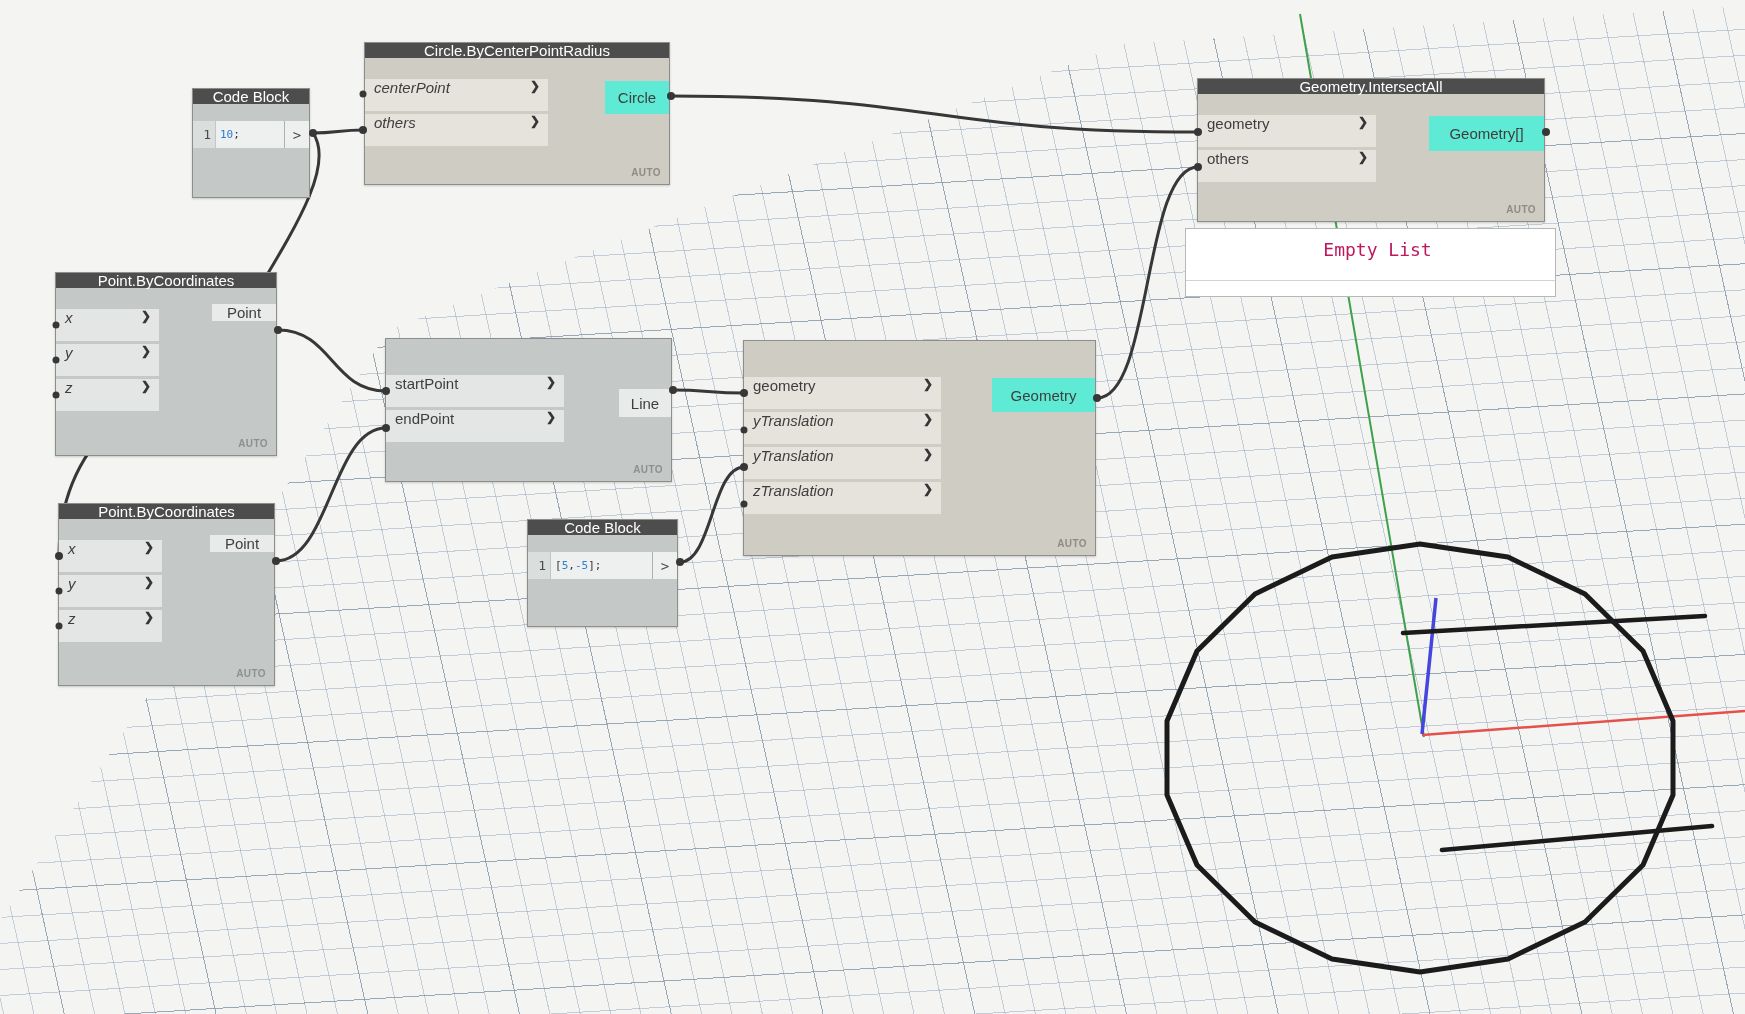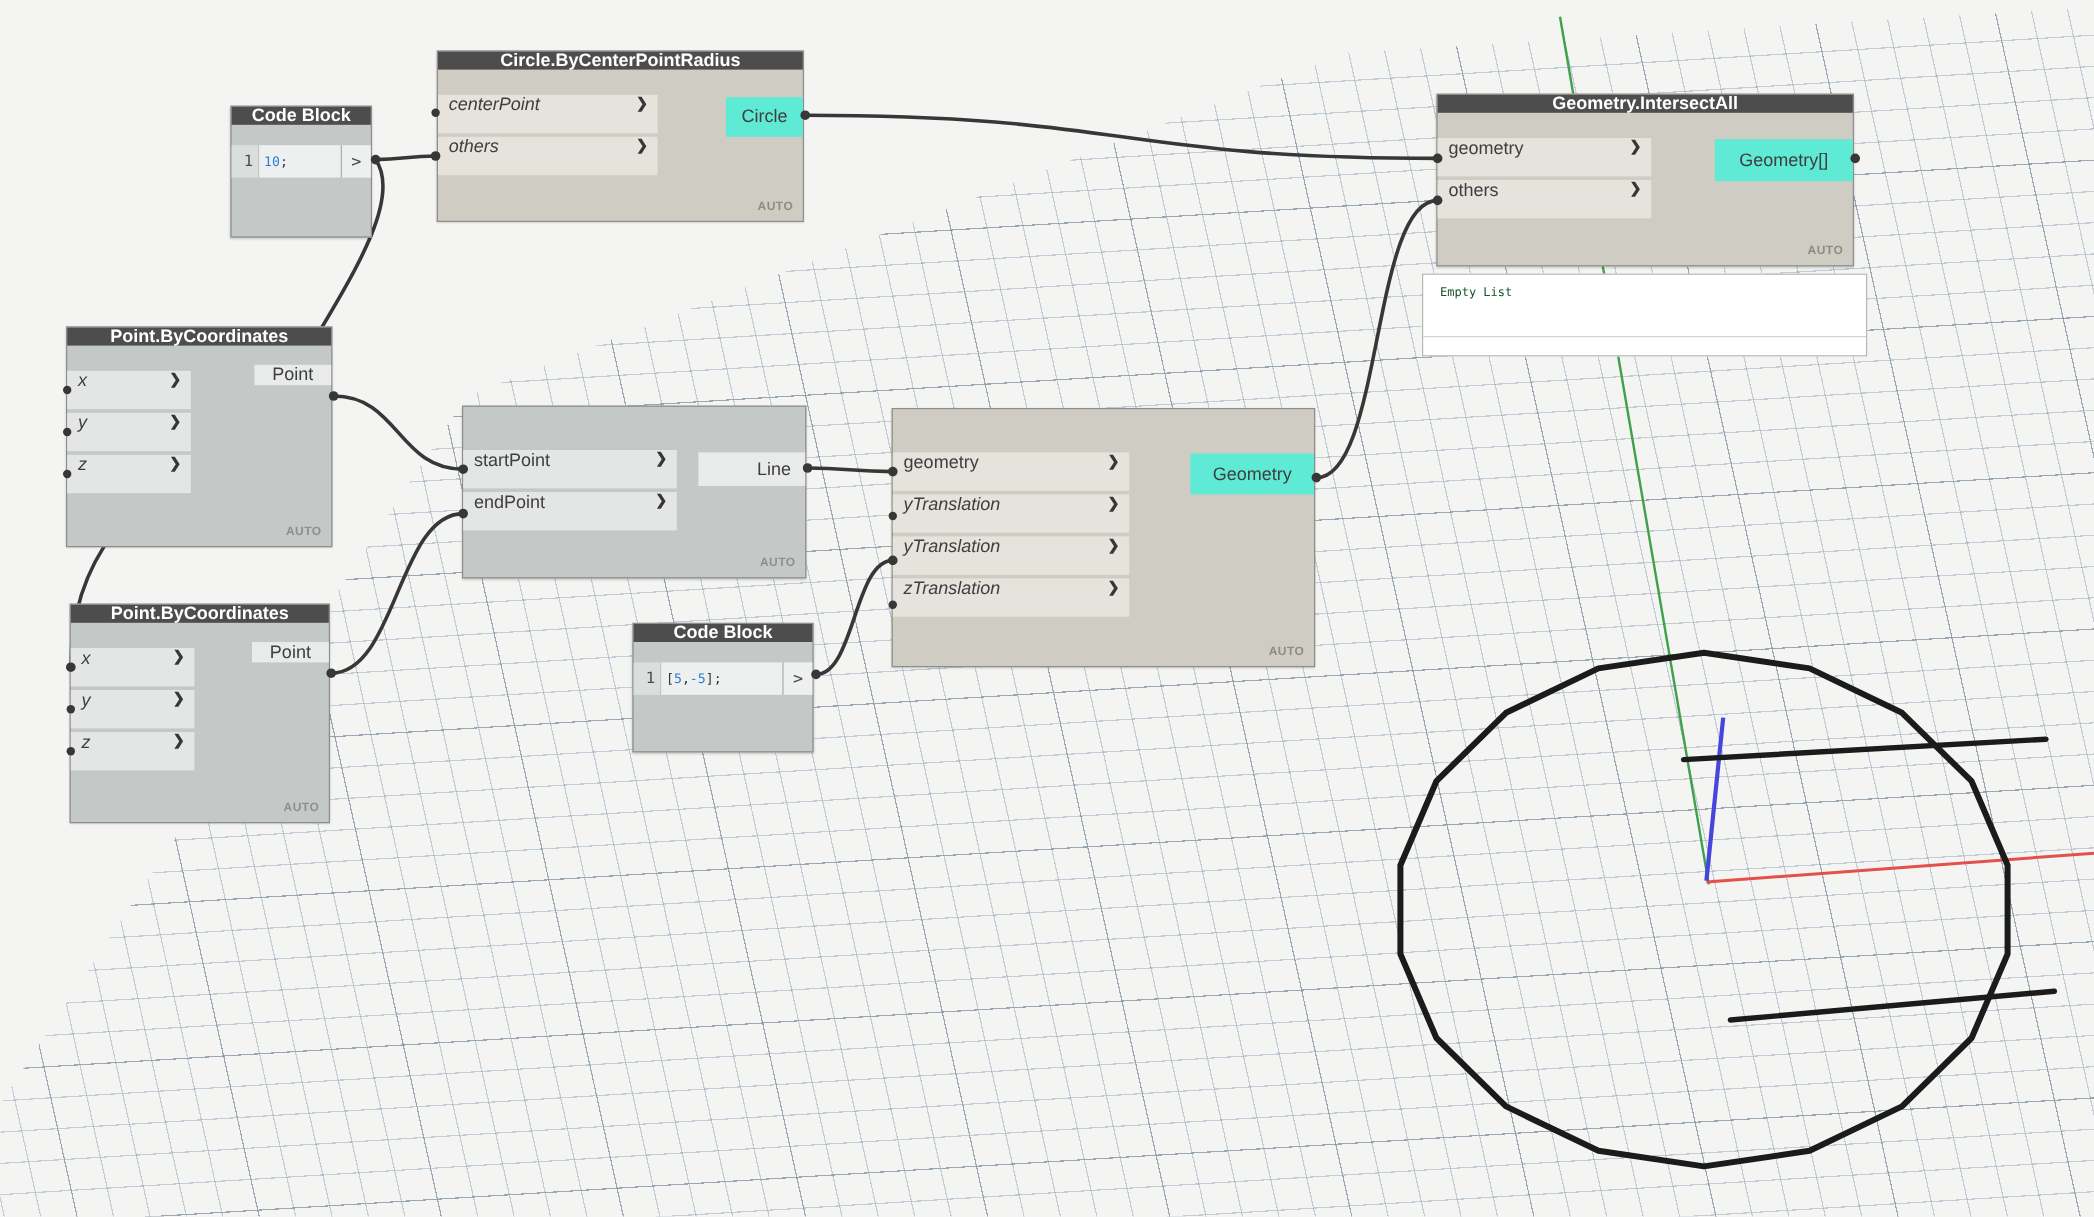--- a/index.html
+++ b/index.html
@@ -19,21 +19,21 @@
   .grid-fade{position:absolute;inset:0;
     background:linear-gradient(115deg, rgba(244,244,243,.9) 0%, rgba(244,244,243,0) 22%);}
 
   svg.layer{position:absolute;left:0;top:0;pointer-events:none;}
   #layer-geo{z-index:1;} #layer-wires{z-index:2;} #layer-ports{z-index:4;}
 
   
   .node{position:absolute;z-index:3;box-sizing:border-box;border:1px solid #8d8d8b;
         box-shadow:0 1px 2px rgba(0,0,0,.18);}
   .node.warm{background:#cfccc3;} .node.cool{background:#c4c9c7;}
-  .nh{height:15px;background:#4d4d4d;color:#fff;font-weight:bold;font-size:15px;
+  .nh{height:15px;background:#4d4d4d;color:#fff;font-weight:normal;font-size:15px;
       display:flex;align-items:center;justify-content:center;white-space:nowrap;}
   .inrows{position:absolute;left:0;top:36px;width:var(--inw);}
   .inrow{height:32px;margin-bottom:3px;display:flex;
          justify-content:space-between;padding:0 8px 0 9px;font-size:15px;color:#3e3e3e;}
   .warm .inrow{background:#e6e3dc;} .cool .inrow{background:#e4e6e5;}
   .inrow.it span.lbl{font-style:italic;}
   .chev{font-weight:bold;font-size:12px;color:#363636;}
   .outcell{position:absolute;right:0;display:flex;align-items:center;justify-content:center;
            font-size:15px;color:#3e3e3e;}
   .warm .outcell{background:#5eead4;} .cool .outcell{background:#e9ebea;}
@@ -57,29 +57,29 @@
   #n-cb1{left:192px;top:88px;width:118px;height:110px;}
   #n-circle{left:364px;top:42px;width:306px;height:143px;--inw:183px;}
   #n-p1{left:55px;top:272px;width:222px;height:184px;--inw:103px;}
   #n-p2{left:58px;top:503px;width:217px;height:183px;--inw:103px;}
   #n-line{left:385px;top:338px;width:287px;height:144px;--inw:178px;}
   #n-tr{left:743px;top:340px;width:353px;height:216px;--inw:197px;}
   #n-ia{left:1197px;top:78px;width:348px;height:144px;--inw:178px;}
   #n-cb2{left:527px;top:519px;width:151px;height:108px;}
   #n-circle .outcell{top:38px;width:64px;height:33px;}
   #n-p1 .outcell,#n-p2 .outcell{top:31px;width:64px;height:17px;}
-  #n-line .outcell{top:38px;width:52px;height:28px;padding-left:37px;}
+  #n-line .outcell{top:50px;width:52px;height:28px;}
   #n-tr .outcell{top:37px;width:103px;height:34px;}
   #n-ia .outcell{top:37px;width:115px;height:35px;}
 
   
   #bubble{position:absolute;left:1185px;top:228px;width:371px;height:69px;z-index:3;
           background:#fff;border:1px solid #b7b7b7;box-sizing:border-box;}
-  #bubble .btext{font-family:"DejaVu Sans Mono",monospace;font-size:10px;color:#14532d;
-          padding:10px 0 0 14px;}
+  #bubble .btext{font-family:"DejaVu Sans Mono",monospace;font-size:18px;color:#be185d;
+          padding:10px 0 0 14px;text-align:center;}
   #bubble .bdiv{position:absolute;left:0;right:0;top:51px;border-top:1px solid #d2d2d2;}
 </style>
 </head>
 <body>
 
 <div id="canvas">
 
   <div class="grid-wrap">
     <div class="grid-plane"></div>
     <div class="grid-fade"></div>

